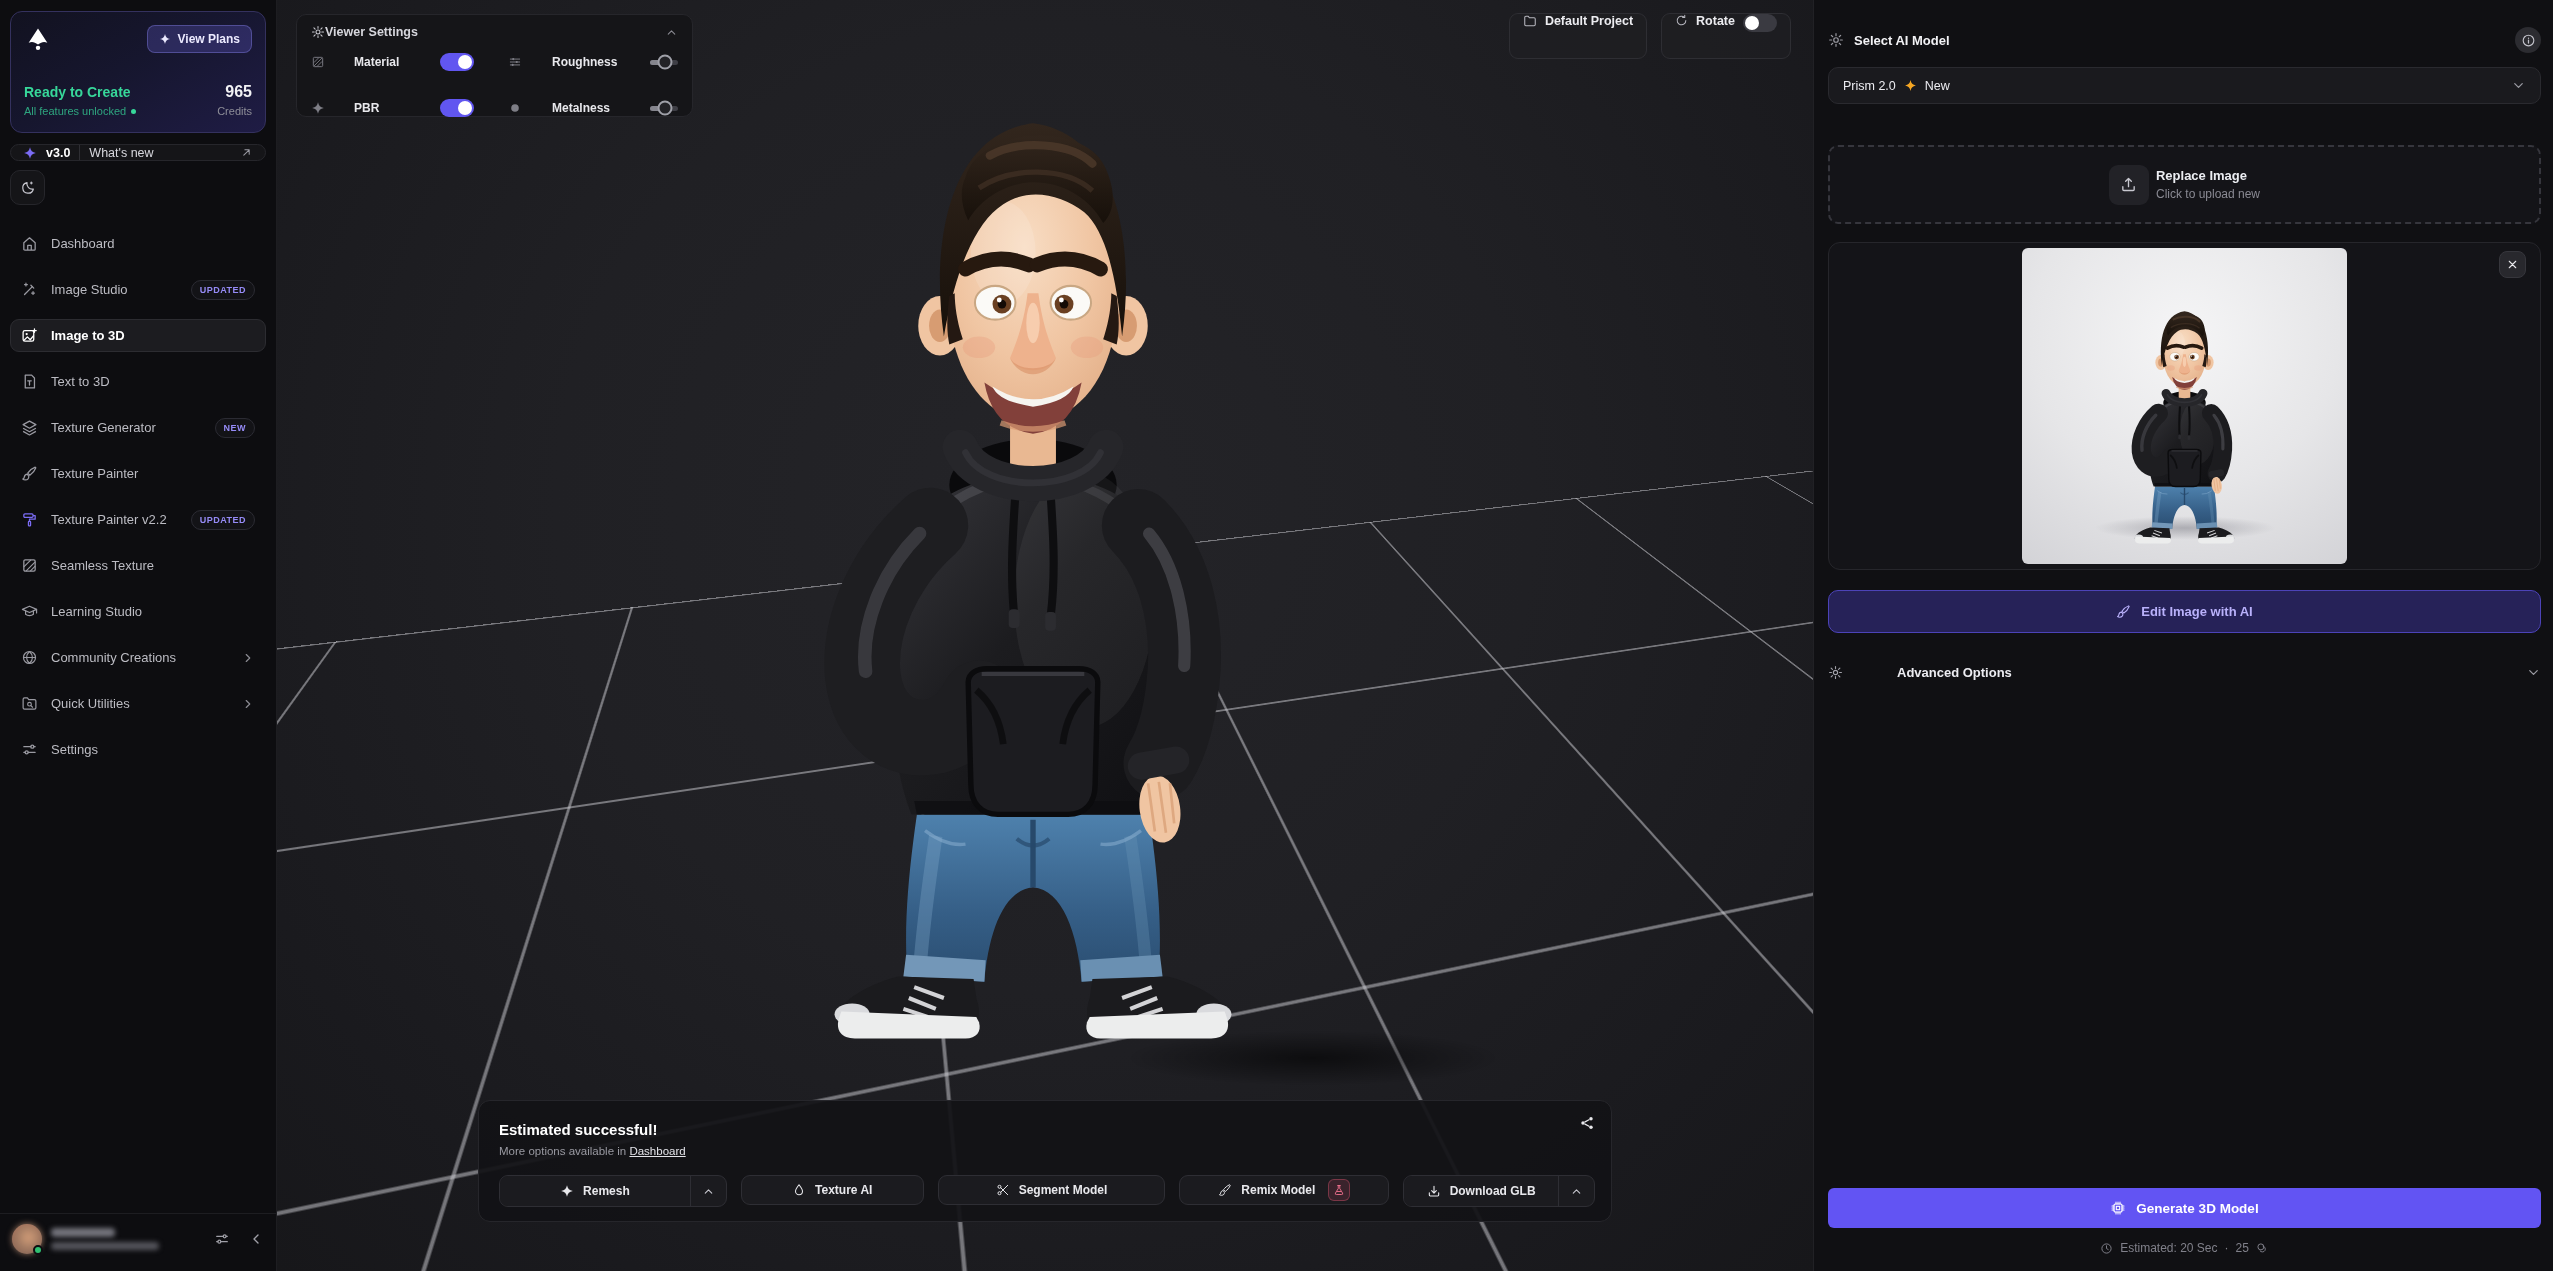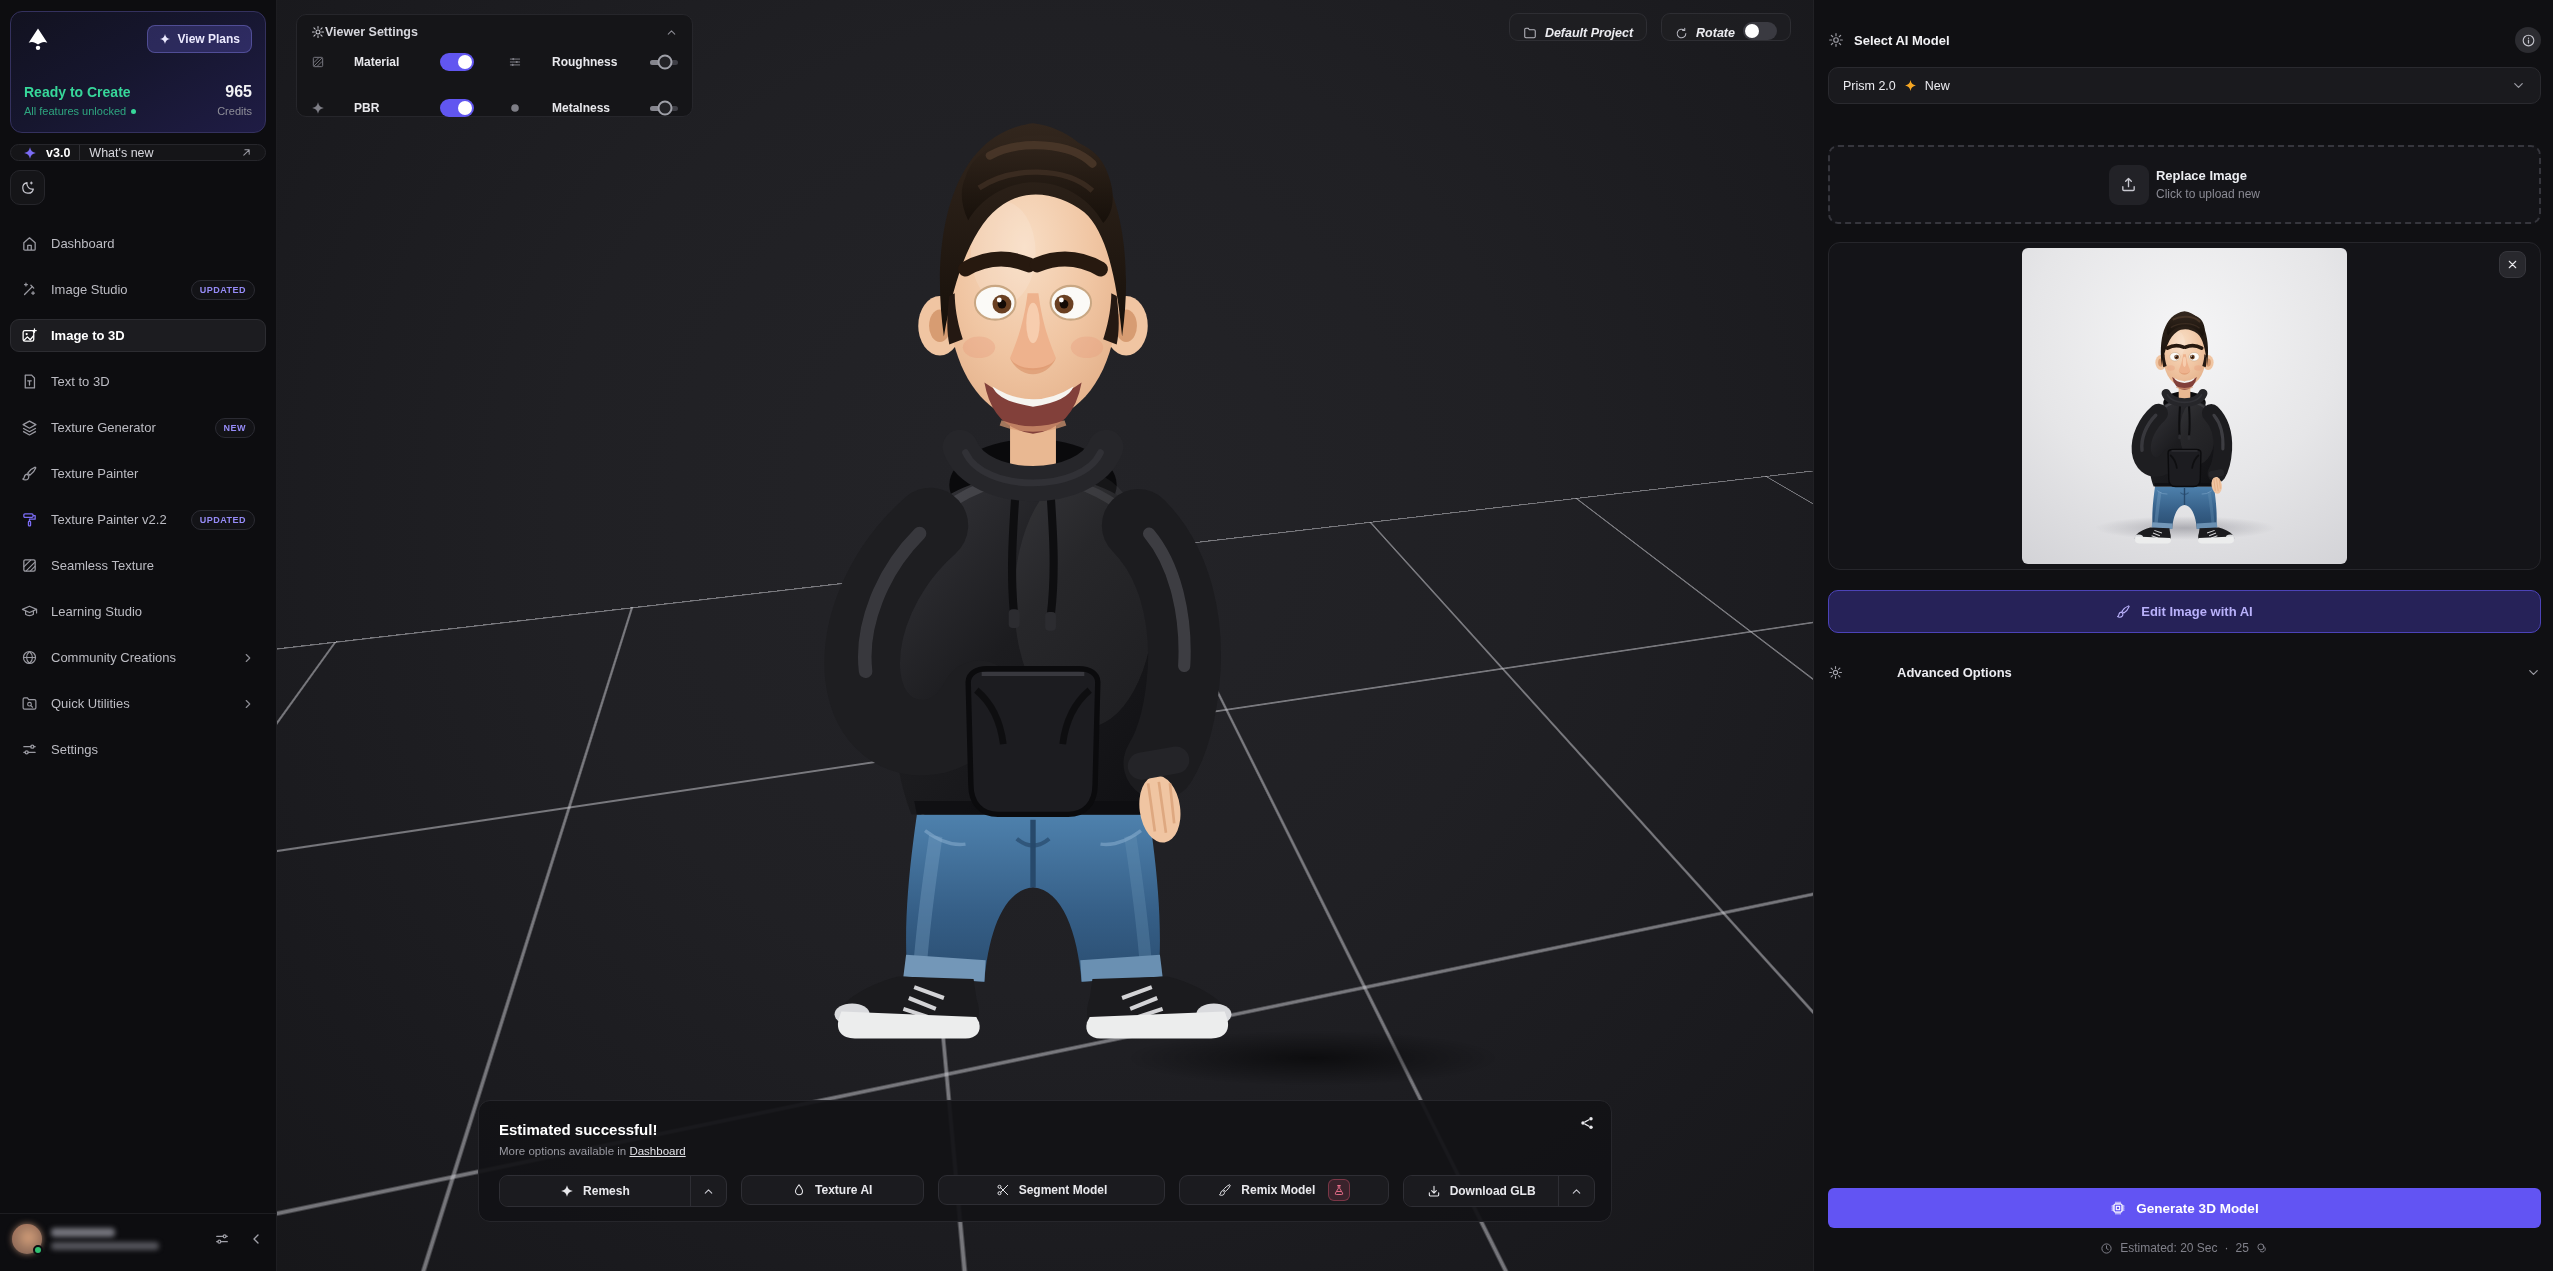--- a/index.html
+++ b/index.html
@@ -88,23 +88,23 @@
   .tgl::after { content:""; position:absolute; width:14px; height:14px; border-radius:50%;
     background:#fff; top:2px; left:2px; transition:left .1s; }
   .tgl.on { background:#6156f0; }
   .tgl.on::after { left:18px; }
   .slider { height:5px; border-radius:3px; background:#3e3e45; position:relative; cursor:pointer; }
   .slider .fill { position:absolute; left:0; top:0; height:100%; width:55%; background:#85858d; border-radius:3px; }
   .slider .knob { position:absolute; left:55%; top:50%; transform:translate(-50%,-50%);
     width:15px; height:15px; border-radius:50%; background:#222226; border:2.5px solid #9fa0a8; }
 
   .vp-topright { position:absolute; right:22px; top:13px; display:flex; gap:14px; }
-  .chip-btn { height:28px; display:flex; align-items:flex-end; gap:8px; padding:0 13px;
+  .chip-btn { height:46px; display:flex; align-items:flex-start; gap:8px; padding:0 13px;
     background:rgba(30,30,34,.85); border:1px solid #2e2e33; border-radius:9px;
-    color:#ececf0; font-size:12.5px; font-weight:bold; cursor:pointer;font-style:italic; }
+    color:#ececf0; font-size:12.5px; font-weight:bold; cursor:pointer; }
   .chip-btn .cicon { color:#b8b8c0; display:flex; }
   .tgl.sm { width:34px; height:18px; }
 
   .result-panel { position:absolute; left:50%; transform:translateX(-50%); bottom:49px;
     width:1134px; background:rgba(18,18,21,.93); border:1px solid #26262b; border-radius:12px;
     padding:20px 16px 14px 20px; }
   .rp-title { font-size:15px; font-weight:bold; color:#fff; }
   .rp-sub { margin-top:7px; font-size:11.5px; color:#9a9aa2; }
   .rp-sub a { color:#e4e4e9; text-decoration:underline; cursor:pointer; }
   .rp-share { position:absolute; top:14px; right:16px; color:#e8e8ec; }

